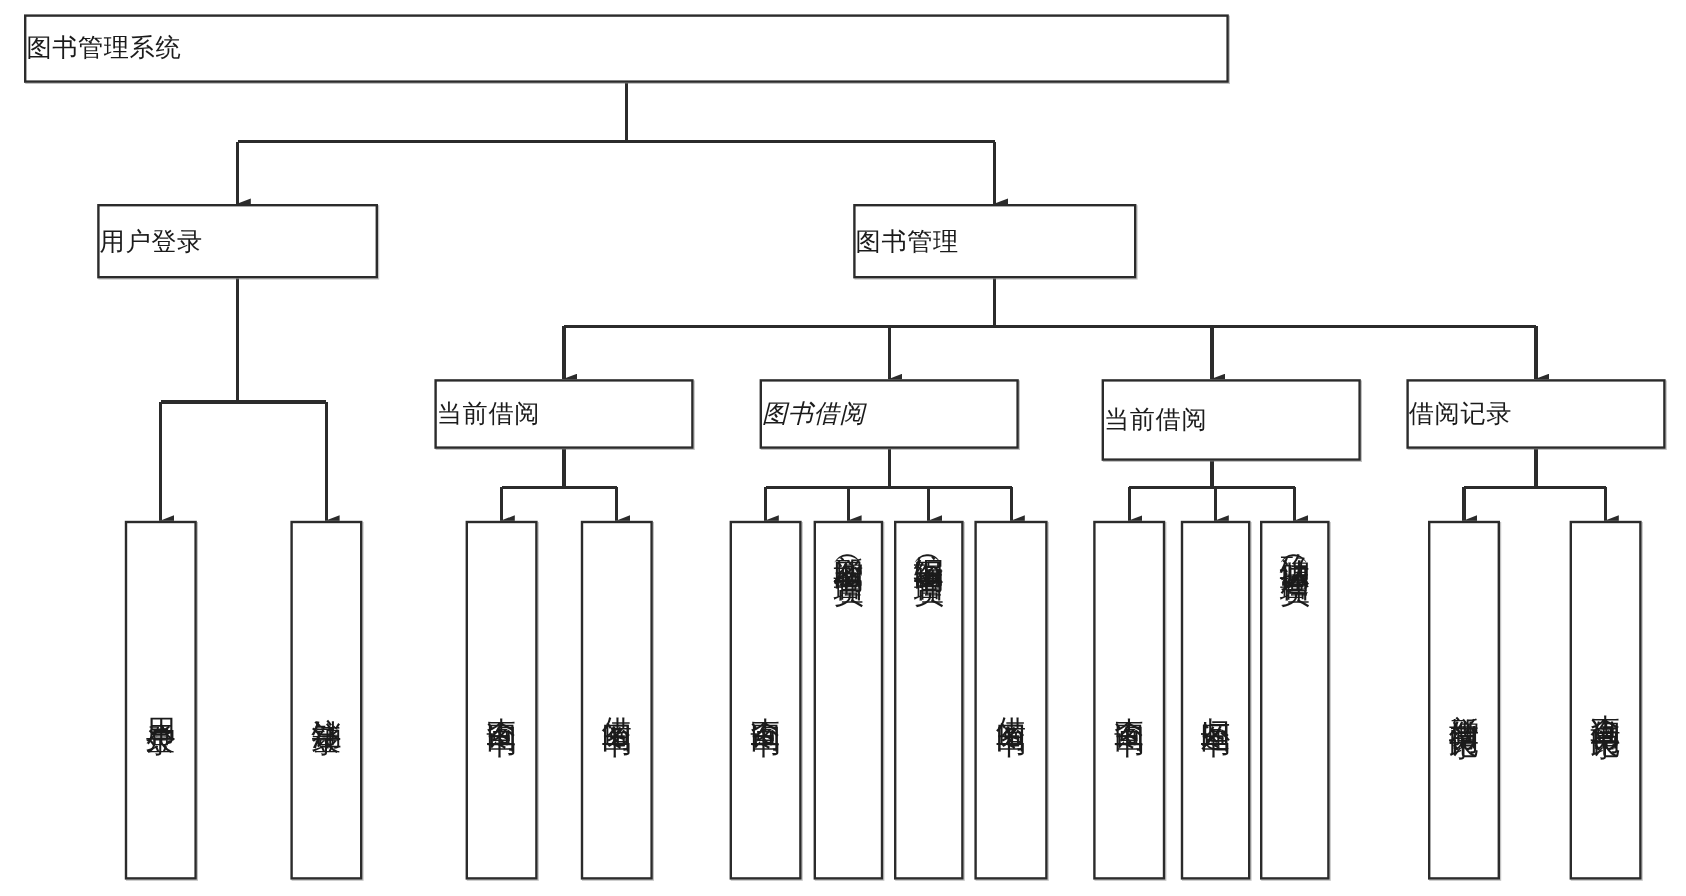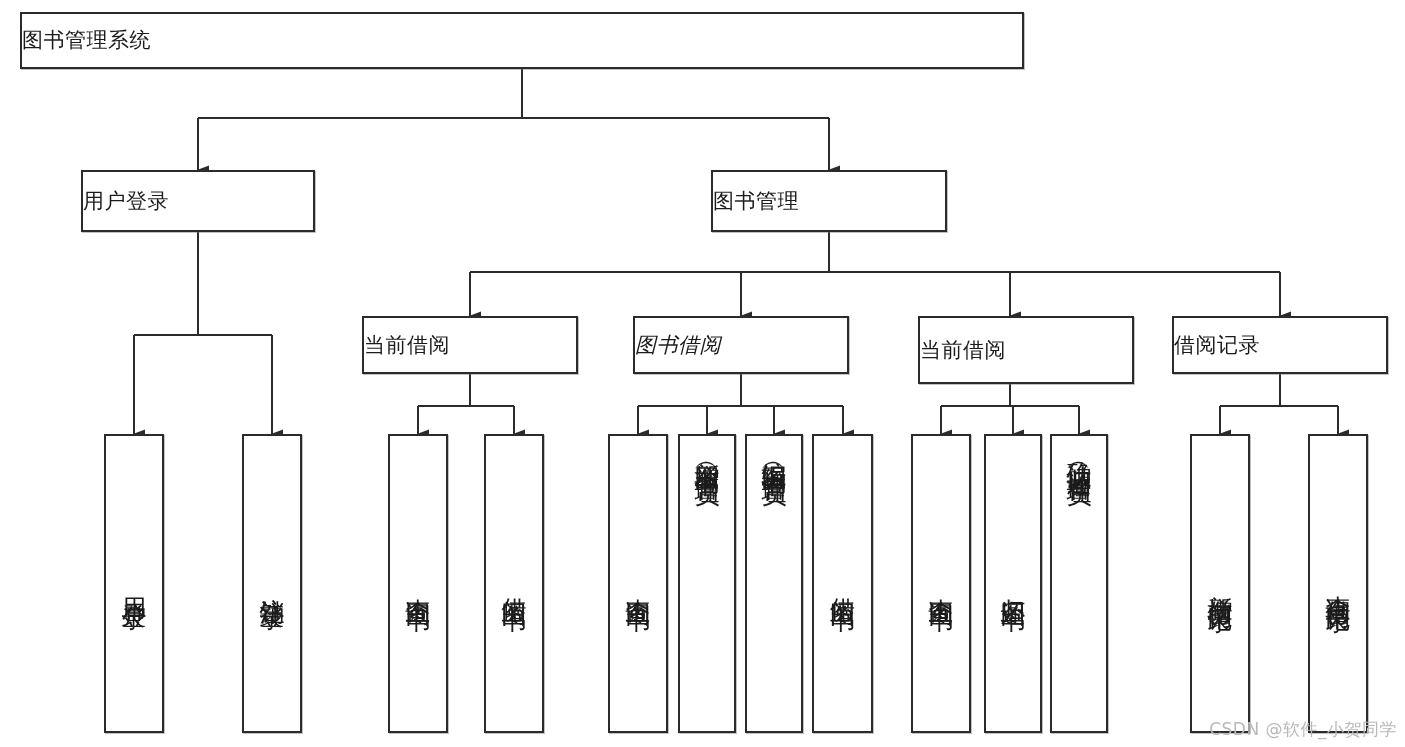--- a/index.html
+++ b/index.html
@@ -184,14 +184,13 @@
         <span class="node-label">确认归还（管理员）</span>
       </div>
       <div class="node-box node-v" style="left: 1190px; top: 434px; width: 60px; height: 299px;">
         <span class="node-label">新增借阅记录</span>
       </div>
       <div class="node-box node-v" style="left: 1308px; top: 434px; width: 60px; height: 299px;">
         <span class="node-label">查询借阅记录</span>
       </div>
     </div>
 
-  <div class="watermark">CSDN @软件_小贺同学</div>
 </div>
 
 </body></html>

